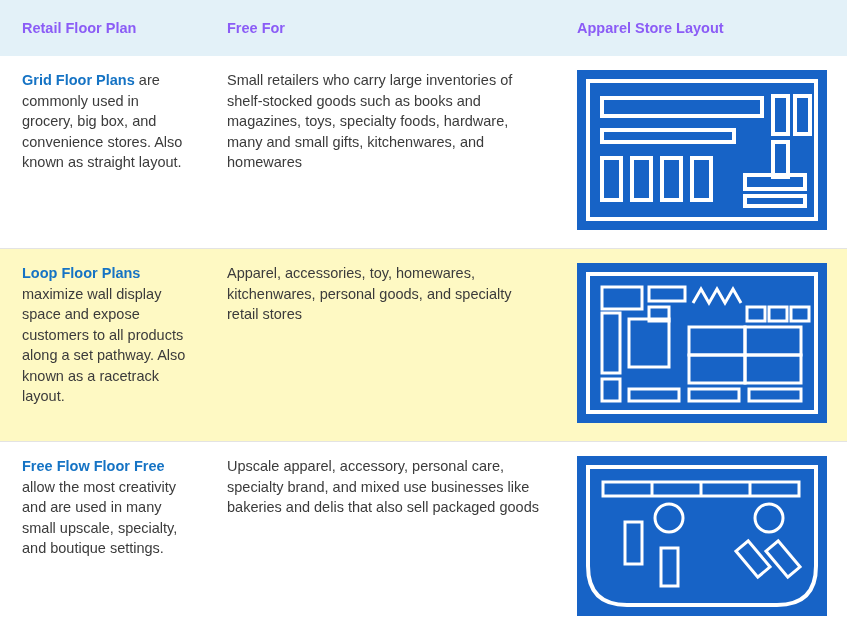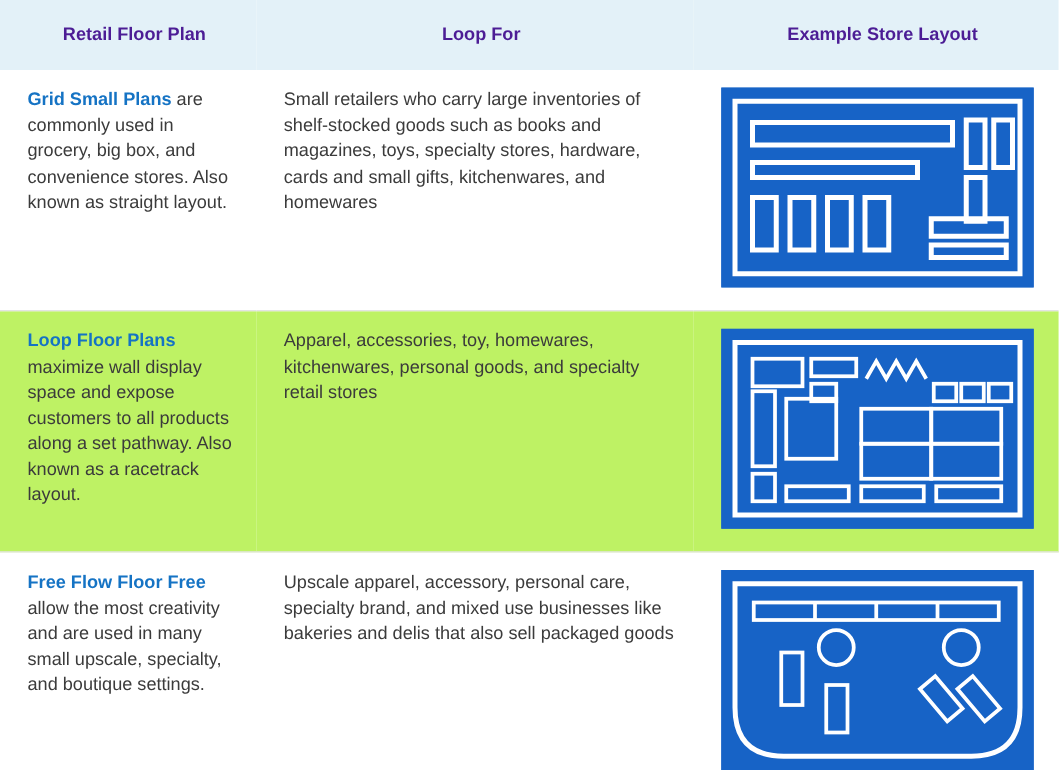--- a/index.html
+++ b/index.html
@@ -13,40 +13,40 @@
     font-family: "Liberation Sans", sans-serif;
     color: #3b3b3b;
     overflow: hidden;
   }
   .table {
     width: 847px;
     border-collapse: collapse;
     table-layout: fixed;
   }
   .table th {
-    text-align: center;
+    text-align: left;
     font-size: 14.5px;
     font-weight: bold;
-    color: #4c1d95;
+    color: #8b5cf6;
     padding: 10px 12px 10px 22px;
     background: #e3f1f8;
     vertical-align: middle;
     height: 36px;
   }
   .table td {
     vertical-align: top;
     padding: 14px 12px 18px 22px;
     font-size: 14.5px;
     line-height: 1.42;
     border-bottom: 1px solid #e3e3e3;
   }
   .col-plan { width: 205px; }
   .col-best { width: 350px; }
   .col-example { width: 292px; }
-  .row-shaded td { background: #bef264; margin-top: 48px; }
+  .row-shaded td { background: #fef9c3; margin-top: 48px; }
   .row-plain td { background: #ffffff; }
 
   .plan-title {
     color: #1573c4;
     font-weight: bold;
   }
   .plan-text {
     color: #3b3b3b;
   }
   .best-text {
@@ -68,31 +68,31 @@
 
 <table class="table">
   <colgroup>
     <col class="col-plan">
     <col class="col-best">
     <col class="col-example">
   </colgroup>
   <thead>
     <tr>
       <th>Retail Floor Plan</th>
-      <th>Loop For</th>
-      <th>Example Store Layout</th>
+      <th>Free For</th>
+      <th>Apparel Store Layout</th>
     </tr>
   </thead>
   <tbody>
 
     <tr class="row-plain">
       <td>
-        <span class="plan-title">Grid Small Plans</span><span class="plan-text"> are commonly used in grocery, big box, and convenience stores. Also known as straight layout.</span>
+        <span class="plan-title">Grid Floor Plans</span><span class="plan-text"> are commonly used in grocery, big box, and convenience stores. Also known as straight layout.</span>
       </td>
-      <td class="best-text">Small retailers who carry large inventories of shelf-stocked goods such as books and magazines, toys, specialty stores, hardware, cards and small gifts, kitchenwares, and homewares</td>
+      <td class="best-text">Small retailers who carry large inventories of shelf-stocked goods such as books and magazines, toys, specialty foods, hardware, many and small gifts, kitchenwares, and homewares</td>
       <td class="layout-cell">
         <span class="layout-img">
           <svg width="250" height="160" viewBox="0 0 250 160" xmlns="http://www.w3.org/2000/svg">
             <rect x="0" y="0" width="250" height="160" fill="#1763c6"></rect>
             <rect x="11" y="11" width="228" height="138" fill="none" stroke="#ffffff" stroke-width="4"></rect>
             <rect x="25" y="28" width="160" height="18" fill="none" stroke="#ffffff" stroke-width="4"></rect>
             <rect x="25" y="60" width="132" height="12" fill="none" stroke="#ffffff" stroke-width="4"></rect>
             <rect x="196" y="26" width="15" height="38" fill="none" stroke="#ffffff" stroke-width="4"></rect>
             <rect x="218" y="26" width="15" height="38" fill="none" stroke="#ffffff" stroke-width="4"></rect>
             <rect x="196" y="72" width="15" height="35" fill="none" stroke="#ffffff" stroke-width="4"></rect>

